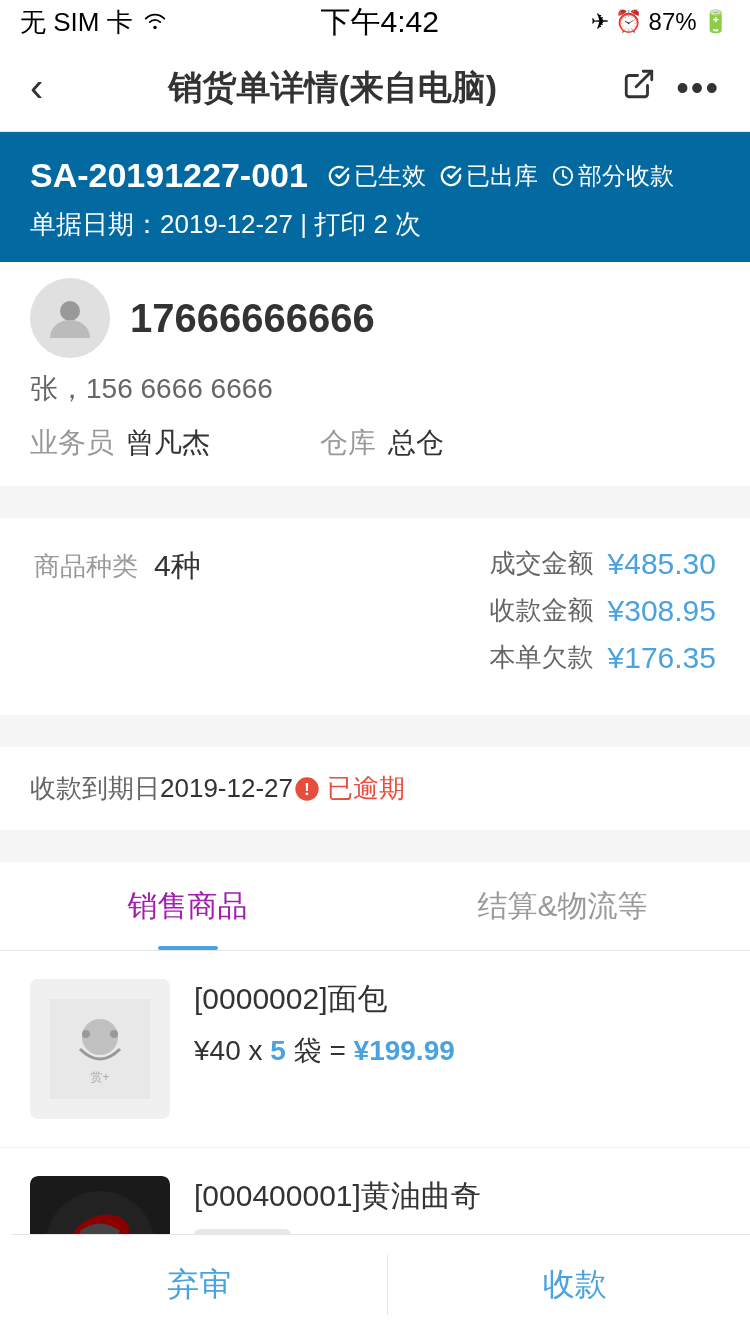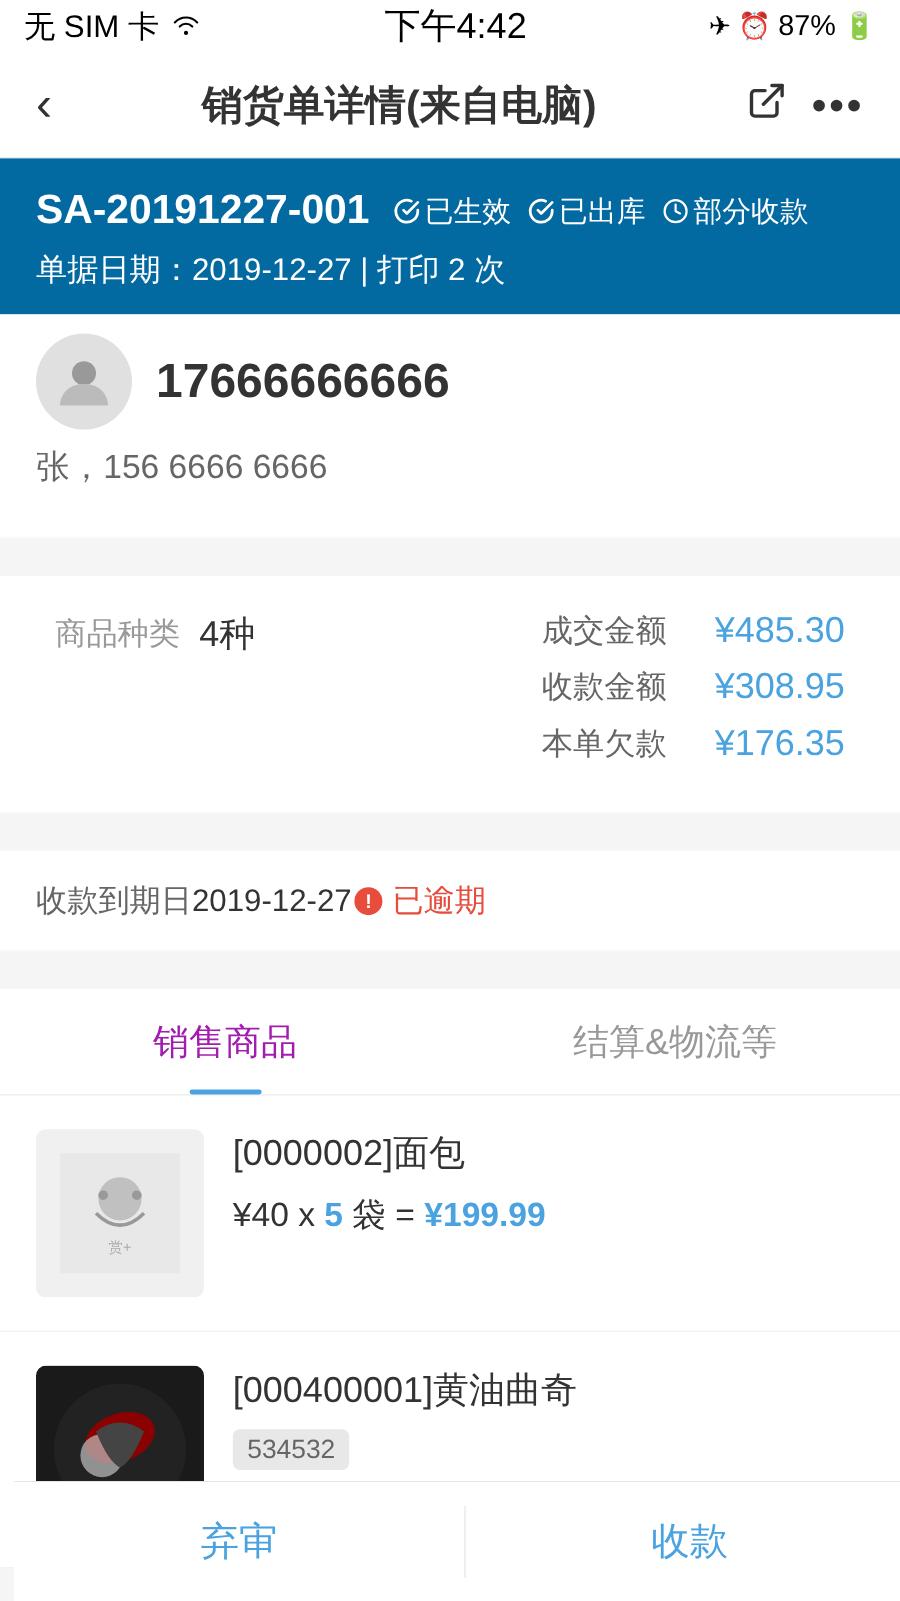--- a/index.html
+++ b/index.html
@@ -140,21 +140,21 @@
       color: #999;
     }
     .info-value {
       font-size: 28px;
       color: #333;
     }
 
     
     .summary-section {
       background: #fff;
-      padding: 28px 46px;
+      padding: 28px 34px;
       margin-bottom: 16px;
       display: flex;
       justify-content: space-between;
       align-items: flex-start;
     }
     .summary-left .summary-row {
       display: flex;
       align-items: center;
       gap: 16px;
       margin-bottom: 10px;
@@ -167,21 +167,21 @@
       font-size: 30px;
       color: #333;
       font-weight: 500;
     }
     .summary-right {
       text-align: right;
     }
     .summary-right .amount-row {
       display: flex;
       justify-content: flex-end;
-      gap: 40px;
+      gap: 14px;
       margin-bottom: 12px;
       align-items: center;
     }
     .amount-label {
       font-size: 26px;
       color: #666;
     }
     .amount-value {
       font-size: 30px;
       color: #4aa3df;
@@ -414,20 +414,30 @@
   <div class="customer-top">
     <div class="avatar">
       <svg viewBox="0 0 50 50" fill="none" xmlns="http://www.w3.org/2000/svg">
         <circle cx="25" cy="18" r="10" fill="#999"></circle>
         <path d="M5 45c0-11 9-18 20-18s20 7 20 18" fill="#bbb"></path>
       </svg>
     </div>
     <span class="customer-name">17666666666</span>
   </div>
   <div class="customer-sub">张，156 6666 6666</div>
+  <div class="customer-info-row">
+    <div class="info-pair">
+      <span class="info-label">业务员</span>
+      <span class="info-value">曾凡杰</span>
+    </div>
+    <div class="info-pair" style="margin-left:80px;">
+      <span class="info-label">仓库</span>
+      <span class="info-value">总仓</span>
+    </div>
+  </div>
 </div>
 
 <div class="section-sep"></div>
 
 <div class="summary-section">
   <div class="summary-left">
     <div class="summary-row">
       <span class="s-label">商品种类</span>
       <span class="s-value">4种</span>
     </div>

